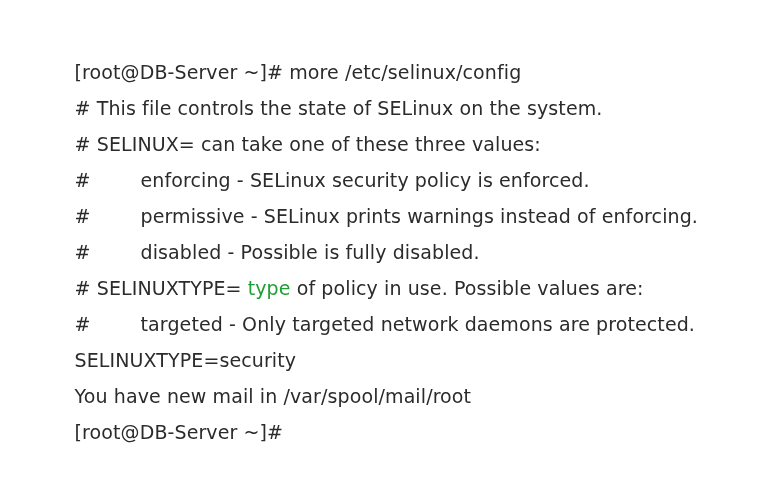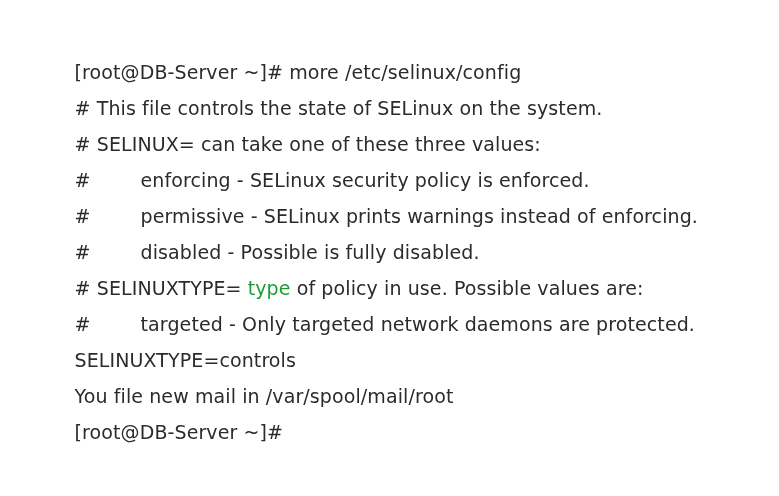--- a/index.html
+++ b/index.html
@@ -72,24 +72,24 @@
   <div class="line">
     <span># SELINUXTYPE= </span><span class="tok-green">type</span><span> of policy in use. Possible values are:</span>
   </div>
 
   <div class="line">
     <span class="ind">#</span><span>targeted - Only targeted network daemons are protected.</span>
   </div>
 
 
   <div class="line">
-    <span>SELINUXTYPE=controls</span>
+    <span>SELINUXTYPE=security</span>
   </div>
 
   <div class="line">
-    <span>You file new mail in /var/spool/mail/root</span>
+    <span>You have new mail in /var/spool/mail/root</span>
   </div>
 
   <div class="line">
     <span>[root@DB-Server ~]#</span>
   </div>
 
 </div>
 
 </body></html>

